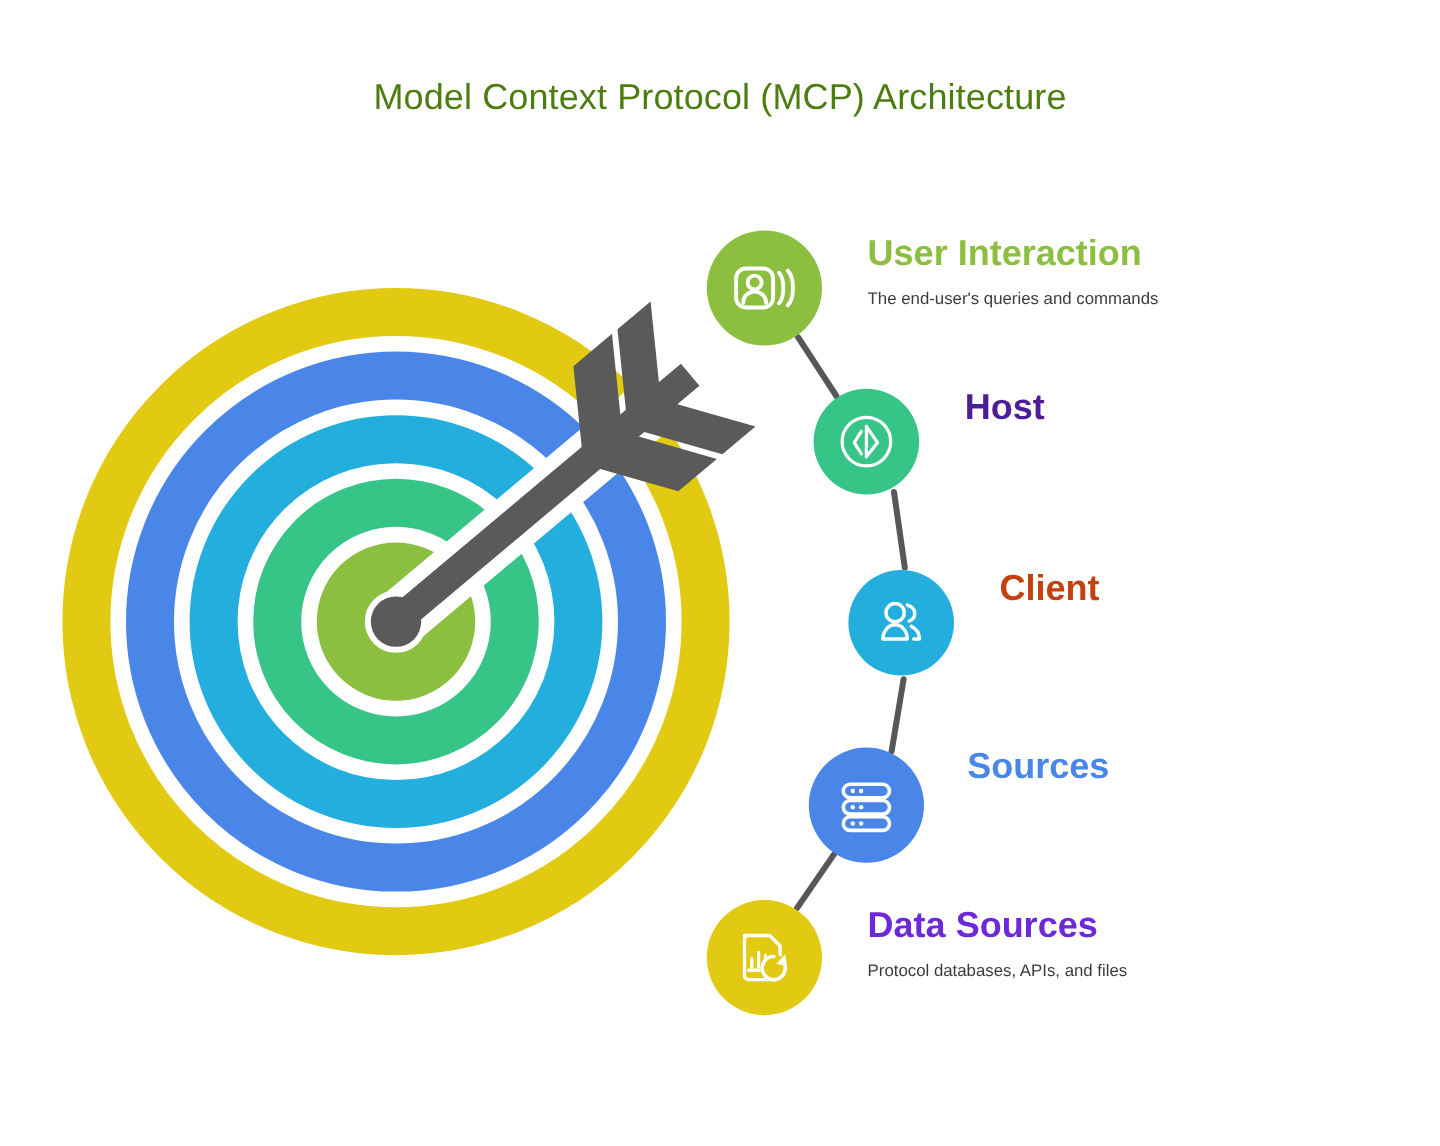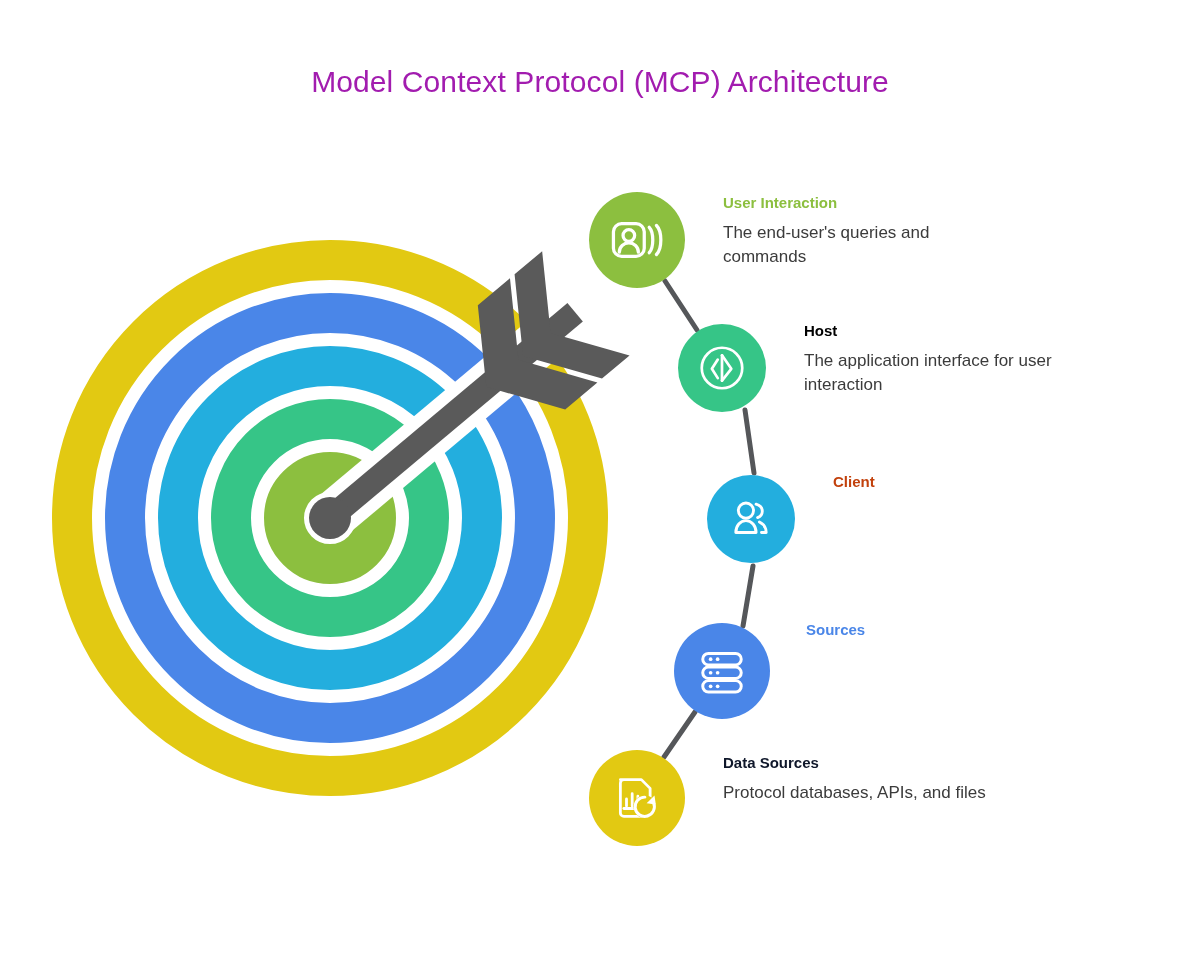--- a/index.html
+++ b/index.html
@@ -22,21 +22,21 @@
 
   
   .page-title {
     position: absolute;
     left: 0;
     top: 64px;
     width: 1200px;
     text-align: center;
     font-size: 30px;
     font-weight: 400;
-    color: #a21caf;
+    color: #4d7c0f;
     letter-spacing: 0.1px;
     line-height: 1.2;
   }
 
   
   .target-wrap {
     position: absolute;
     left: 40px;
     top: 228px;
     width: 600px;
@@ -76,28 +76,28 @@
     align-items: center;
     justify-content: center;
   }
   .step-badge svg {
     display: block;
   }
   .step-text {
     position: absolute;
   }
   .step-title {
-    font-size: 15px;
+    font-size: 30px;
     font-weight: bold;
     line-height: 1.2;
     margin: 0 0 9px 0;
     white-space: nowrap;
   }
   .step-desc {
-    font-size: 17px;
+    font-size: 14px;
     font-weight: 400;
     color: #3b3b3b;
     line-height: 1.42;
     margin: 0;
   }
   .align-right .step-title { text-align: right; }
 </style>
 </head>
 <body>
 
@@ -170,22 +170,21 @@
     <div class="step" style="left:678px; top:324px;">
       <div class="step-badge" style="left:0; top:0; width:88px; height:88px; background:#36c587;">
         <svg width="54" height="54" viewBox="0 0 64 64">
           <circle cx="32" cy="32" r="24" fill="none" stroke="#ffffff" stroke-width="3.2"></circle>
           <path d="M32 17 L32 47" stroke="#ffffff" stroke-width="3.2" stroke-linecap="round"></path>
           <path d="M32 17 L43 33 L32 47" fill="none" stroke="#ffffff" stroke-width="3.2" stroke-linejoin="round" stroke-linecap="round"></path>
           <path d="M27 22 L20 33 L27 44" fill="none" stroke="#ffffff" stroke-width="3.2" stroke-linejoin="round" stroke-linecap="round"></path>
         </svg>
       </div>
       <div class="step-text align-right" style="left:126px; top:-2px; width:290px;">
-        <p class="step-title" style="color:#000000; text-align:left;">Host</p>
-        <p class="step-desc">The application interface for user interaction</p>
+        <p class="step-title" style="color:#4c1d95; text-align:left;">Host</p>
       </div>
     </div>
 
     <div class="step" style="left:707px; top:475px;">
       <div class="step-badge" style="left:0; top:0; width:88px; height:88px; background:#23aede;">
         <svg width="54" height="54" viewBox="0 0 64 64">
           <circle cx="26" cy="22" r="9" fill="none" stroke="#ffffff" stroke-width="3.4"></circle>
           <path d="M14 48c0-8 5.4-14 12-14s12 6 12 14z" fill="none" stroke="#ffffff" stroke-width="3.4" stroke-linejoin="round"></path>
           <path d="M38 14.5c4.6 1.4 7.4 4.6 7.4 8.2 0 3.3-2.2 6.2-5.6 7.6" fill="none" stroke="#ffffff" stroke-width="3.4" stroke-linecap="round"></path>
           <path d="M42 35.5c5 2.5 8 7.2 8 12.5h-5.6" fill="none" stroke="#ffffff" stroke-width="3.4" stroke-linecap="round" stroke-linejoin="round"></path>
@@ -220,19 +219,19 @@
         <svg width="56" height="56" viewBox="0 0 64 64">
           <path d="M13 11h24l10 10v28a4 4 0 0 1-4 4H17a4 4 0 0 1-4-4V15a4 4 0 0 1 4-4z" fill="none" stroke="#ffffff" stroke-width="3.2" stroke-linejoin="round"></path>
           <path d="M20 41v-8M26.5 41V27M33 41v-11" stroke="#ffffff" stroke-width="3.2" stroke-linecap="round"></path>
           <path d="M17 44h20" stroke="#ffffff" stroke-width="3.2" stroke-linecap="round"></path>
           <circle cx="41" cy="42" r="13" fill="#e2c912"></circle>
           <path d="M41 31a11 11 0 1 0 10 6.7" fill="none" stroke="#ffffff" stroke-width="3.4" stroke-linecap="round"></path>
           <polygon points="52,29 53.5,39.5 43,38" fill="#ffffff"></polygon>
         </svg>
       </div>
       <div class="step-text" style="left:134px; top:4px; width:290px;">
-        <p class="step-title" style="color:#0f172a;">Data Sources</p>
+        <p class="step-title" style="color:#6d28d9;">Data Sources</p>
         <p class="step-desc">Protocol databases, APIs, and files</p>
       </div>
     </div>
 
   </div>
 </div>
 
 </body></html>

